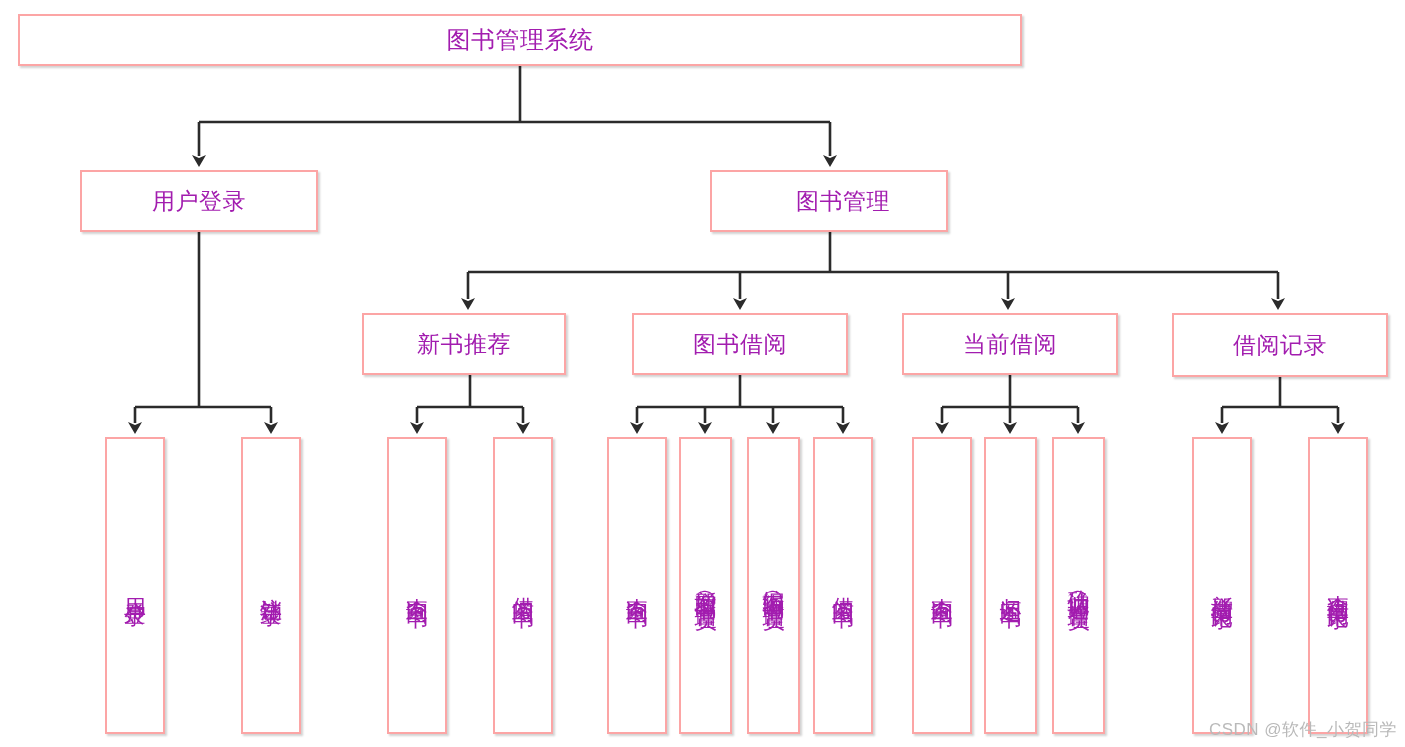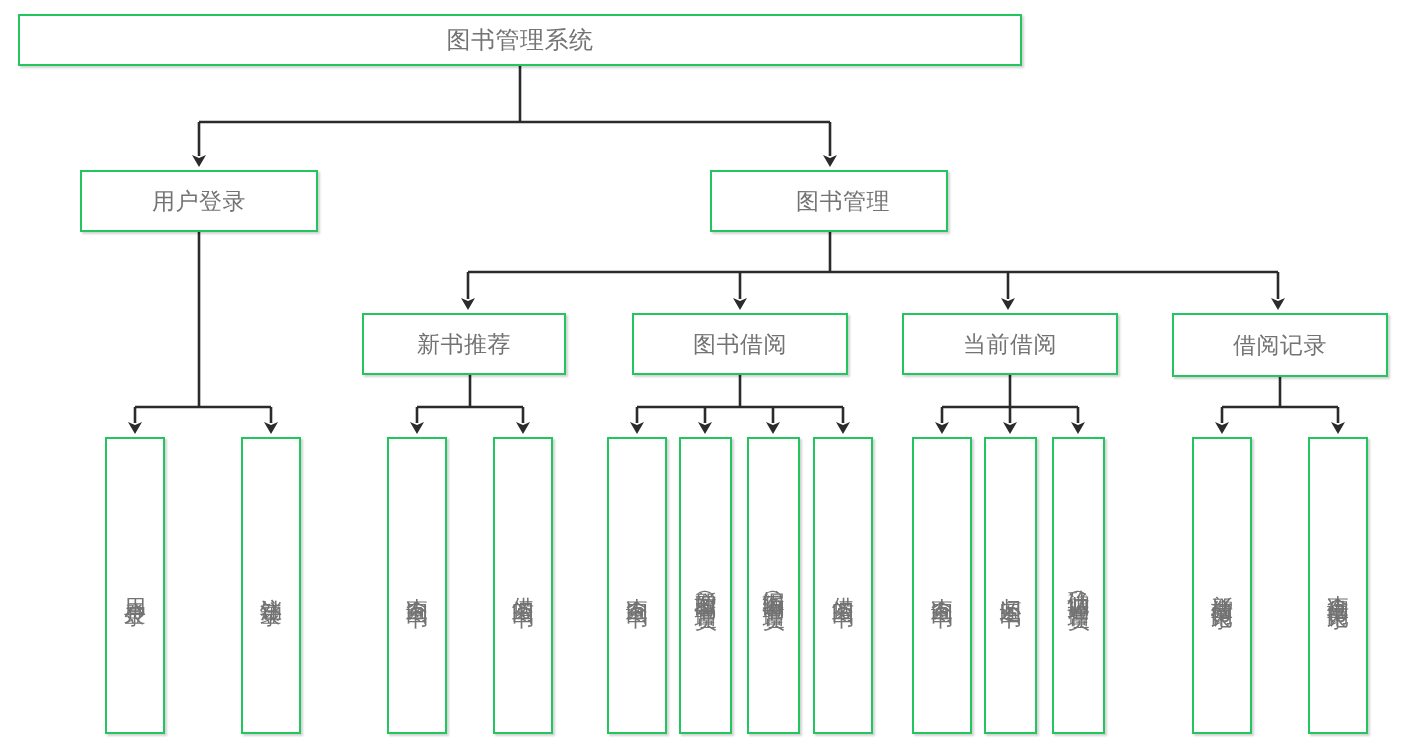--- a/index.html
+++ b/index.html
@@ -21,26 +21,26 @@
     position: absolute;
     left: 0;
     top: 0;
     width: 1405px;
     height: 747px;
     pointer-events: none;
   }
   .node {
     position: absolute;
     box-sizing: border-box;
-    border: 2px solid #22c55e;
+    border: 2px solid #fca5a5;
     background: #ffffff;
     display: flex;
     align-items: center;
     justify-content: center;
-    color: #737373;
+    color: #a21caf;
     box-shadow: 2px 2px 2px rgba(0,0,0,0.18);
   }
   .node .lbl {
     font-size: 23px;
     line-height: 1.25;
     letter-spacing: 0.5px;
     white-space: nowrap;
   }
   .node.leaf {
     align-items: center;
@@ -183,14 +183,15 @@
     <span class="lbl">确认归还（管理员）</span>
   </div>
 
   <div class="node leaf" style="left:1192px; top:437px; width:60px; height:297px;">
     <span class="lbl">新增借阅记录</span>
   </div>
   <div class="node leaf" style="left:1308px; top:437px; width:60px; height:297px;">
     <span class="lbl">查询借阅记录</span>
   </div>
 
+  <div id="watermark">CSDN @软件_小贺同学</div>
 
 </div>
 
 </body></html>

